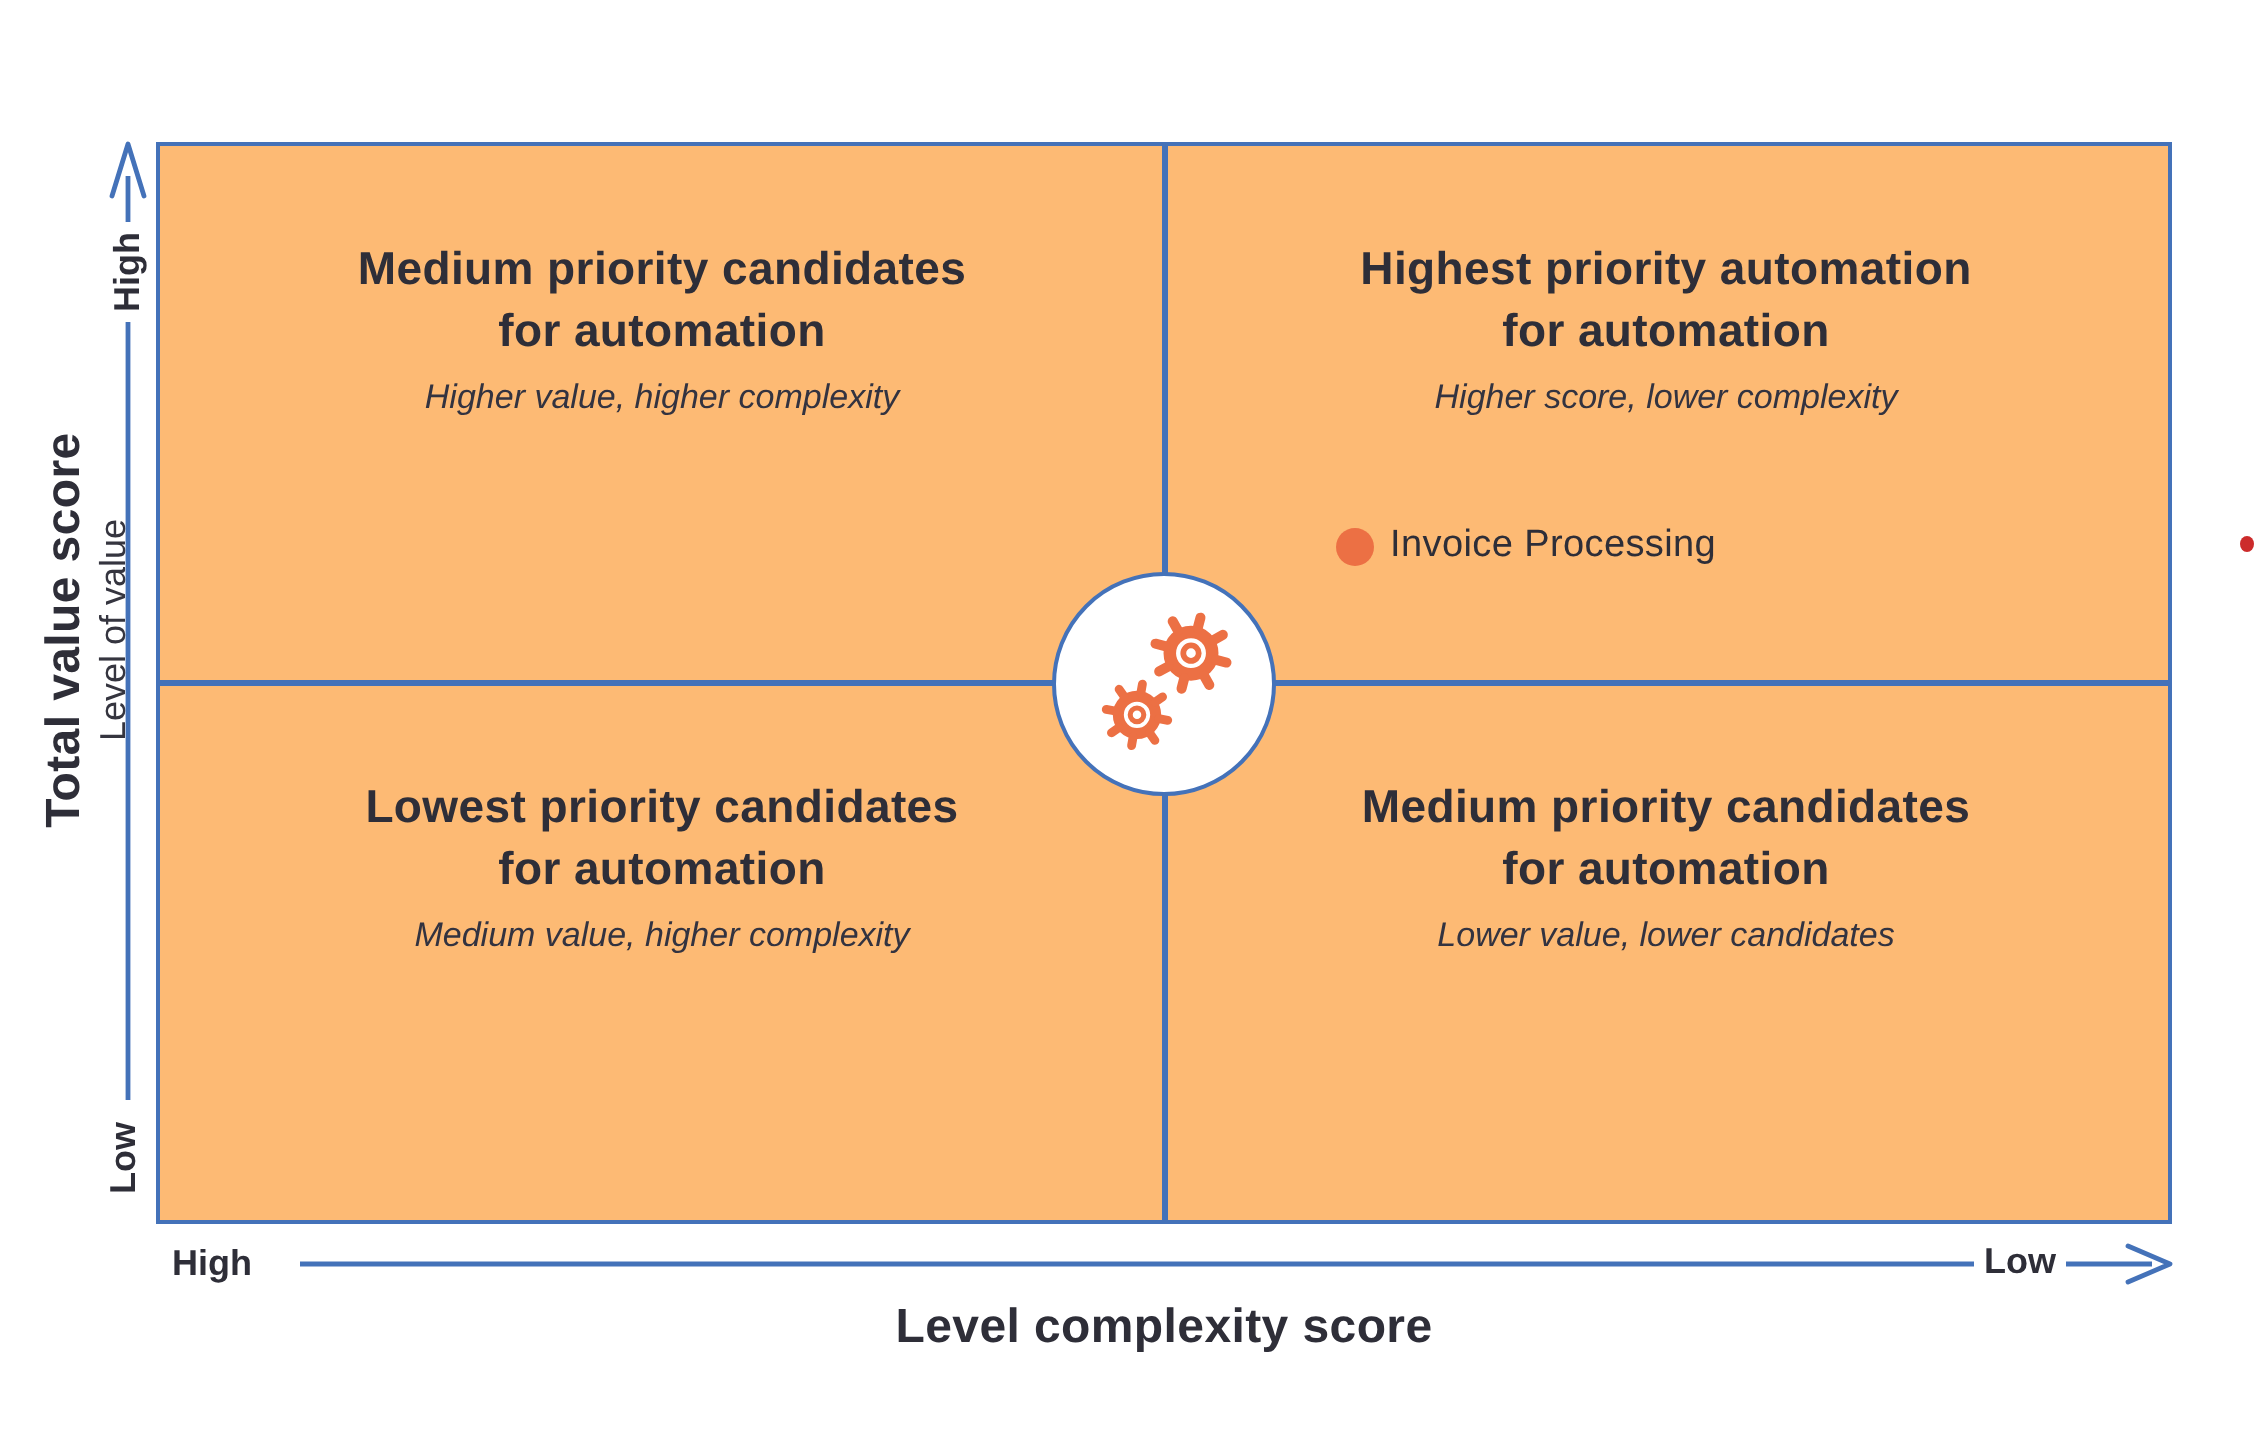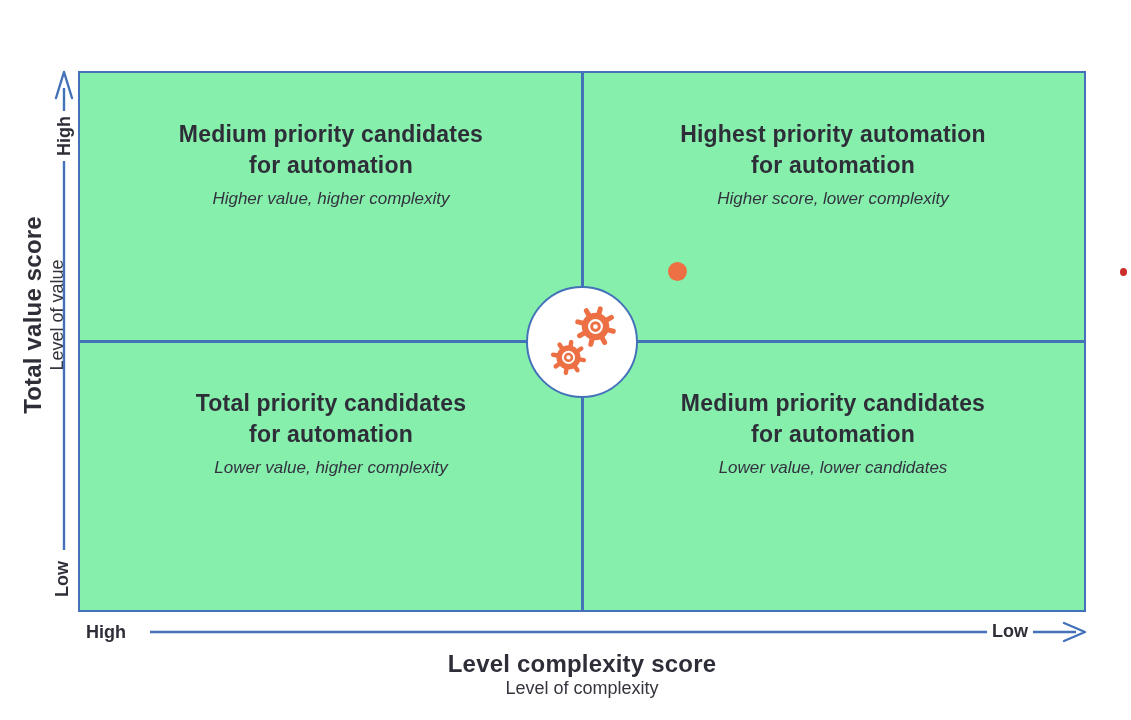--- a/index.html
+++ b/index.html
@@ -15,21 +15,21 @@
     background: var(--bg, #fff);
     overflow: hidden;
   }
 
   
   .matrix {
     position: absolute;
     left: 78px; top: 71px;
     width: 1008px; height: 541px;
     border: 2px solid var(--blue);
-    background: #86efac;
+    background: #fdba74;
   }
   .divider-v {
     position: absolute; left: 50%; top: 0;
     width: 3px; height: 100%;
     margin-left: -1.5px;
     background: var(--blue);
   }
   .divider-h {
     position: absolute; top: 50%; left: 0;
     height: 3px; width: 100%;
@@ -168,21 +168,20 @@
   <div class="axis-end-label x-end x-high">High</div>
   <div class="axis-end-label x-end x-low">Low</div>
 
   <div class="y-axis-title">
     <div class="axis-title-main">Total value score</div>
     <div class="axis-title-sub">Level of value</div>
   </div>
 
   <div class="x-axis-title">
     <div class="axis-title-main">Level complexity score</div>
-    <div class="axis-title-sub">Level of complexity</div>
   </div>
 
   <div class="matrix">
     <div class="divider-v"></div>
     <div class="divider-h"></div>
 
     <div class="quadrants">
       <div class="quadrant">
         <div class="q-title">
           <span class="q-line">Medium priority candidates</span>
@@ -194,24 +193,24 @@
       <div class="quadrant">
         <div class="q-title">
           <span class="q-line">Highest priority automation</span>
           <span class="q-line">for automation</span>
         </div>
         <div class="q-sub">Higher score, lower complexity</div>
       </div>
 
       <div class="quadrant">
         <div class="q-title">
-          <span class="q-line">Total priority candidates</span>
-          <span class="q-line">for automation</span>
-        </div>
-        <div class="q-sub">Lower value, higher complexity</div>
+          <span class="q-line">Lowest priority candidates</span>
+          <span class="q-line">for automation</span>
+        </div>
+        <div class="q-sub">Medium value, higher complexity</div>
       </div>
 
       <div class="quadrant">
         <div class="q-title">
           <span class="q-line">Medium priority candidates</span>
           <span class="q-line">for automation</span>
         </div>
         <div class="q-sub">Lower value, lower candidates</div>
       </div>
     </div>
@@ -247,17 +246,18 @@
             <line x1="18.4" y1="0" x2="13.0" y2="0" transform="rotate(280)"></line>
             <line x1="18.4" y1="0" x2="13.0" y2="0" transform="rotate(325)"></line>
           </g>
         </g>
       </svg>
     </div>
   </div>
 
   <div class="data-point">
     <span class="dp-dot"></span>
+    <span class="dp-label">Invoice Processing</span>
   </div>
 
   <div class="stray-dot"></div>
 
 </div>
 
 </body></html>

